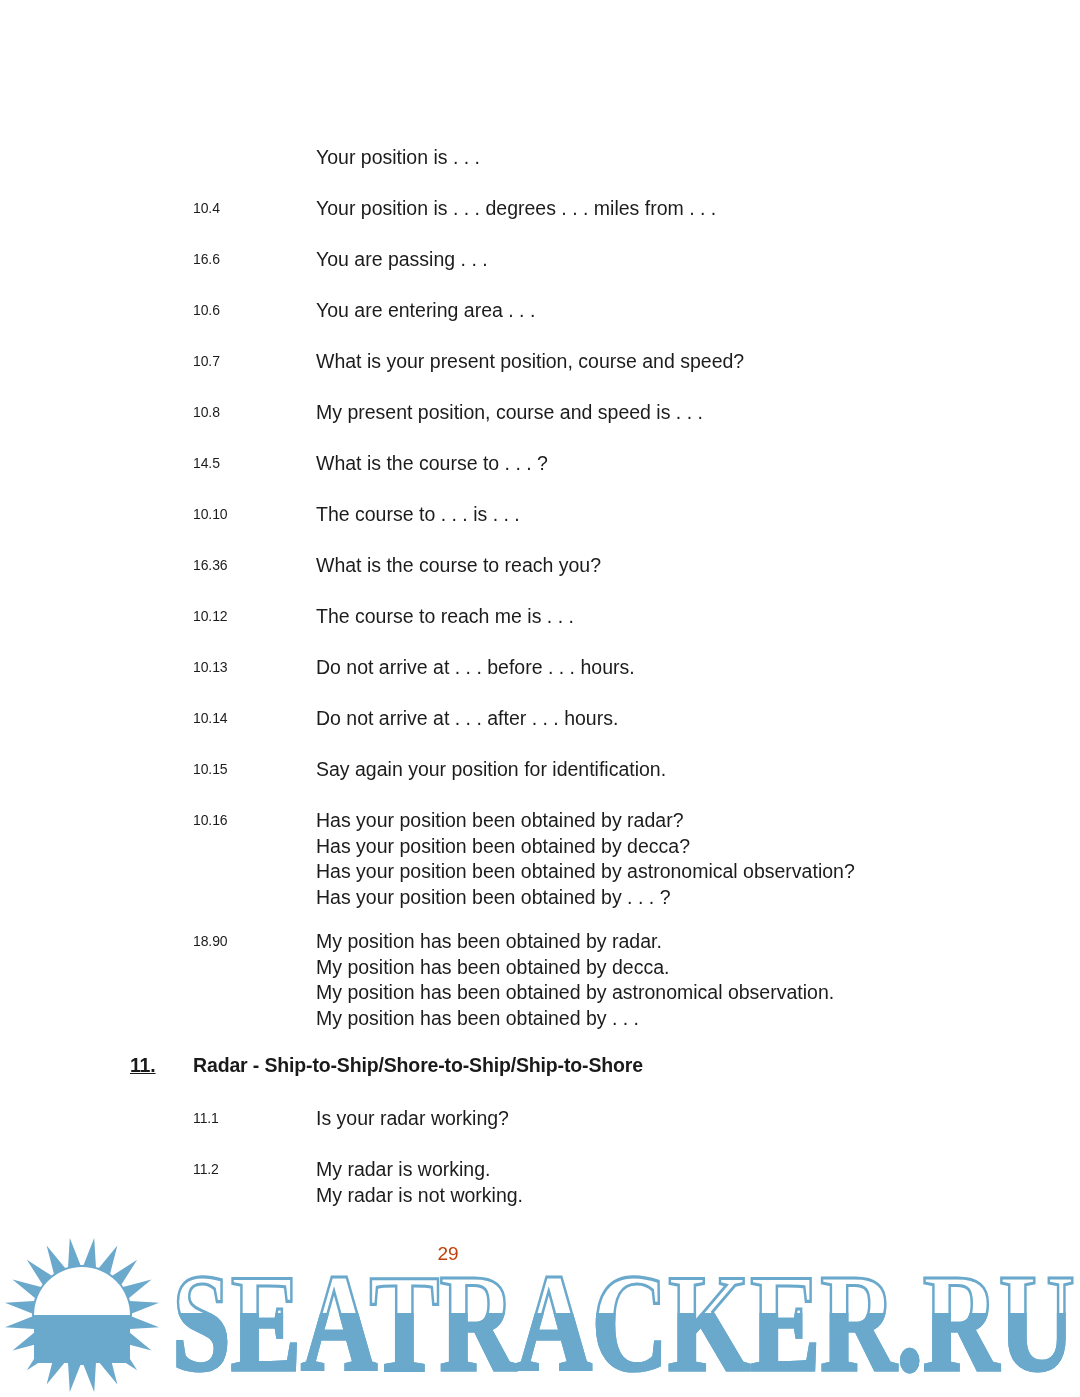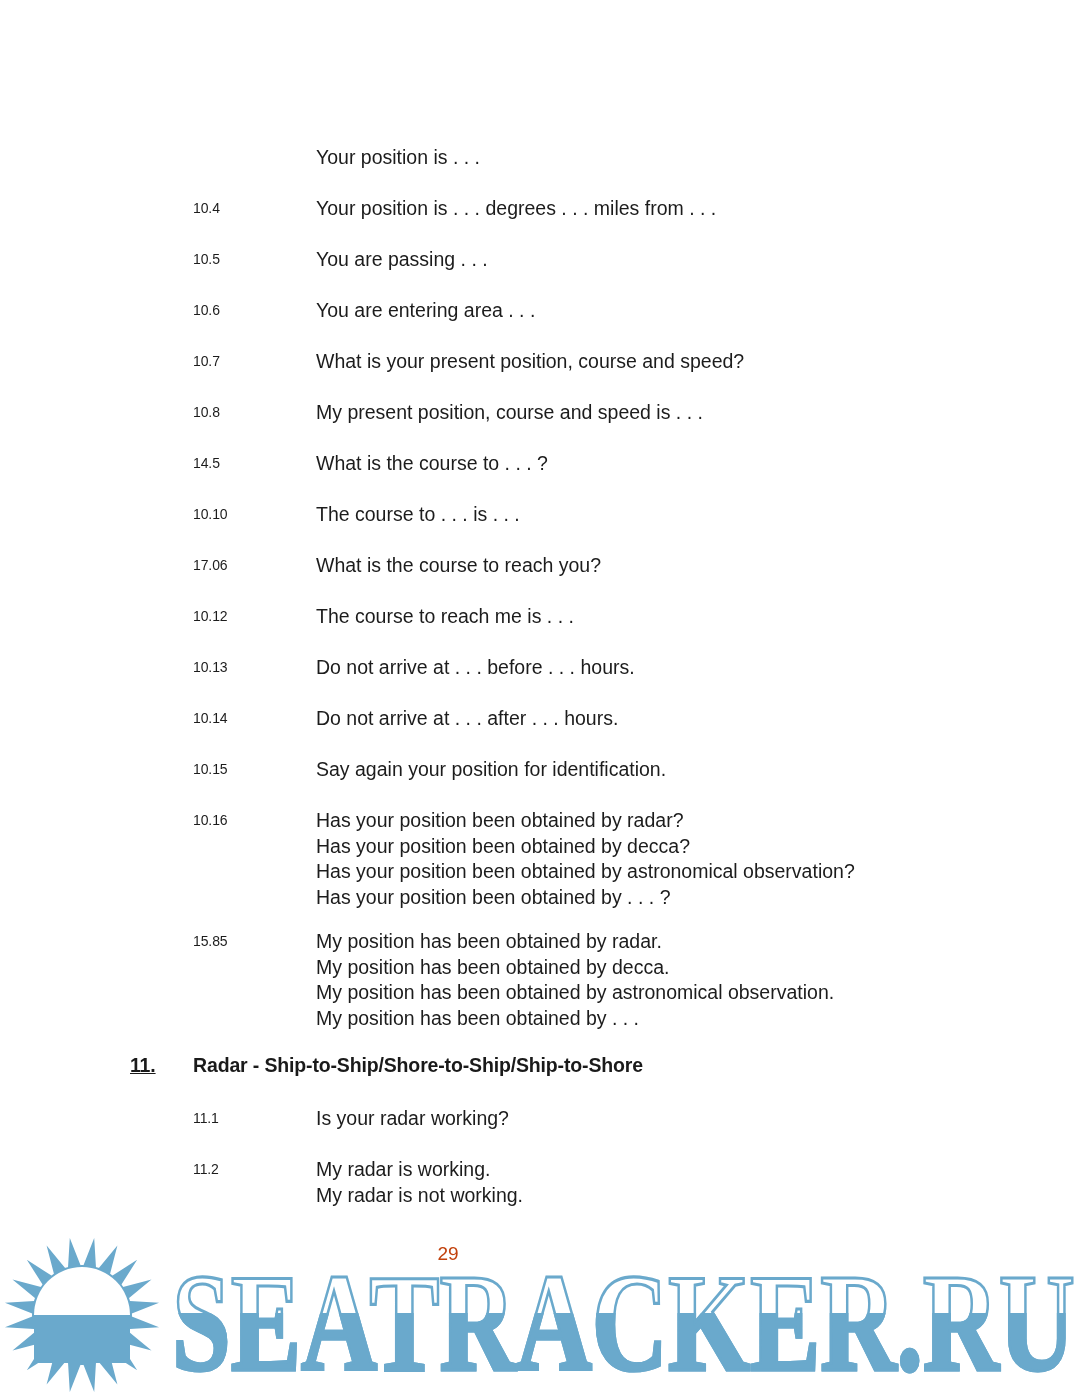--- a/index.html
+++ b/index.html
@@ -120,21 +120,21 @@
           <span class="ln">Your position is . . .</span>
         </div>
       </div>
       <div class="entry" style="position: absolute; left: 0px; top: 196px; width: 1080px;">
         <div class="num">10.4</div>
         <div class="body">
           <span class="ln">Your position is . . . degrees . . . miles from . . .</span>
         </div>
       </div>
       <div class="entry" style="position: absolute; left: 0px; top: 247px; width: 1080px;">
-        <div class="num">10.5</div>
+        <div class="num">16.6</div>
         <div class="body">
           <span class="ln">You are passing . . .</span>
         </div>
       </div>
       <div class="entry" style="position: absolute; left: 0px; top: 298px; width: 1080px;">
         <div class="num">10.6</div>
         <div class="body">
           <span class="ln">You are entering area . . .</span>
         </div>
       </div>
@@ -156,21 +156,21 @@
           <span class="ln">What is the course to . . . ?</span>
         </div>
       </div>
       <div class="entry" style="position: absolute; left: 0px; top: 502px; width: 1080px;">
         <div class="num">10.10</div>
         <div class="body">
           <span class="ln">The course to . . . is . . .</span>
         </div>
       </div>
       <div class="entry" style="position: absolute; left: 0px; top: 553px; width: 1080px;">
-        <div class="num">17.06</div>
+        <div class="num">16.36</div>
         <div class="body">
           <span class="ln">What is the course to reach you?</span>
         </div>
       </div>
       <div class="entry" style="position: absolute; left: 0px; top: 604px; width: 1080px;">
         <div class="num">10.12</div>
         <div class="body">
           <span class="ln">The course to reach me is . . .</span>
         </div>
       </div>
@@ -195,21 +195,21 @@
       <div class="entry" style="position: absolute; left: 0px; top: 808px; width: 1080px;">
         <div class="num">10.16</div>
         <div class="body">
           <span class="ln">Has your position been obtained by radar?</span>
           <span class="ln">Has your position been obtained by decca?</span>
           <span class="ln">Has your position been obtained by astronomical observation?</span>
           <span class="ln">Has your position been obtained by . . . ?</span>
         </div>
       </div>
       <div class="entry" style="position: absolute; left: 0px; top: 929px; width: 1080px;">
-        <div class="num">15.85</div>
+        <div class="num">18.90</div>
         <div class="body">
           <span class="ln">My position has been obtained by radar.</span>
           <span class="ln">My position has been obtained by decca.</span>
           <span class="ln">My position has been obtained by astronomical observation.</span>
           <span class="ln">My position has been obtained by . . .</span>
         </div>
       </div>
       <div class="section-head" style="position: absolute; left: 0px; top: 1053px; width: 1080px;">
         <div class="snum">11.</div>
         <div class="stitle">Radar - Ship-to-Ship/Shore-to-Ship/Ship-to-Shore</div>

